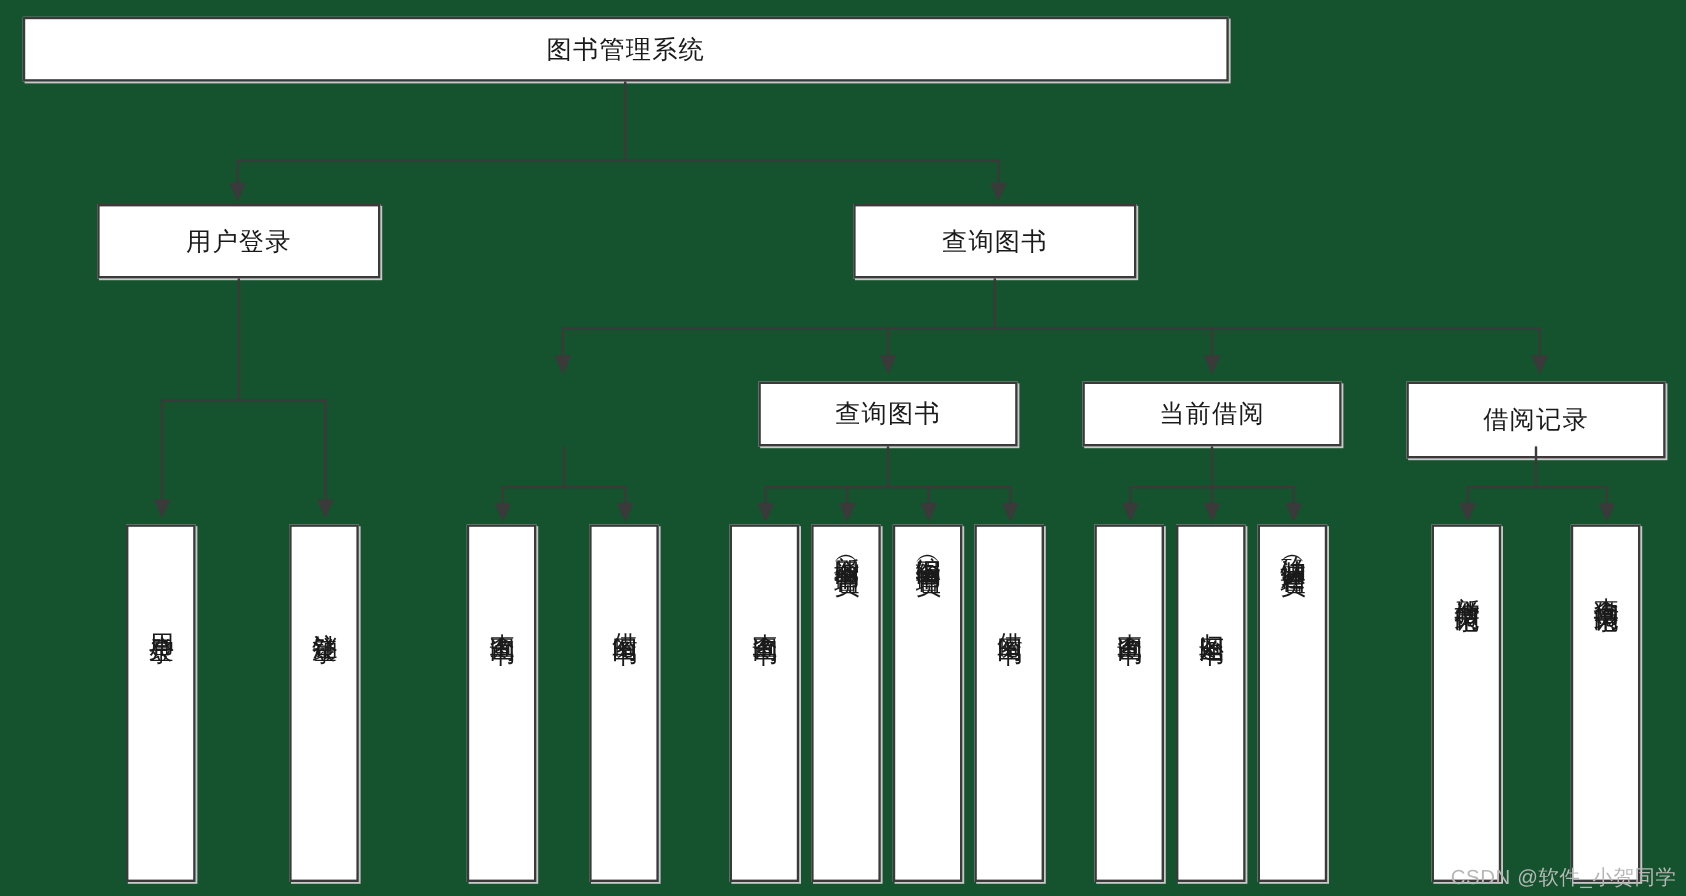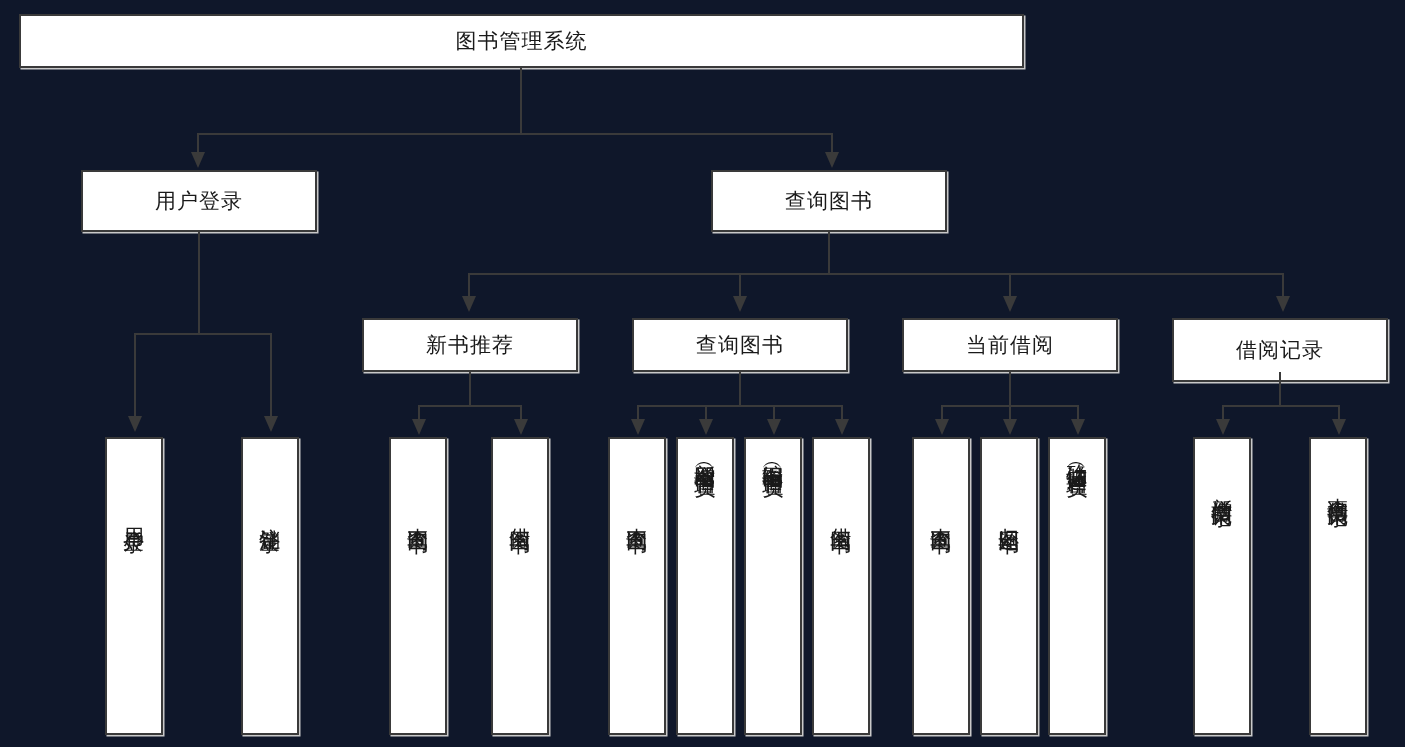--- a/index.html
+++ b/index.html
@@ -4,21 +4,21 @@
 <style>
   html,body{margin:0;padding:0;background:#ffffff;}
   body{
     font-family:"Liberation Sans","DejaVu Sans",sans-serif;
     -webkit-font-smoothing:antialiased;
   }
   #canvas{
     position:relative;
     width:1405px;
     height:747px;
-    background:#0f172a;
+    background:#14532d;
     overflow:hidden;
   }
 
   
   .node{
     position:absolute;
     box-sizing:border-box;
     background:#ffffff;
     border:2px solid #3a3a3a;
     display:flex;
@@ -112,23 +112,20 @@
   <div class="ln h" style="left:468px;top:273px;width:816px;"></div>
   <div class="ln v" style="left:468px;top:273px;height:26px;"></div>
   <div class="arrow" style="left:462px;top:296px;"></div>
   <div class="ln v" style="left:739px;top:273px;height:26px;"></div>
   <div class="arrow" style="left:733px;top:296px;"></div>
   <div class="ln v" style="left:1009px;top:273px;height:26px;"></div>
   <div class="arrow" style="left:1003px;top:296px;"></div>
   <div class="ln v" style="left:1282px;top:273px;height:26px;"></div>
   <div class="arrow" style="left:1276px;top:296px;"></div>
 
-  <div class="node horiz" style="left:362px;top:318px;width:216px;height:54px;">
-    <span>新书推荐</span>
-  </div>
   <div class="node horiz" style="left:632px;top:318px;width:216px;height:54px;">
     <span>查询图书</span>
   </div>
   <div class="node horiz" style="left:902px;top:318px;width:216px;height:54px;">
     <span>当前借阅</span>
   </div>
   <div class="node horiz" style="left:1172px;top:318px;width:216px;height:64px;">
     <span>借阅记录</span>
   </div>
 
@@ -203,14 +200,15 @@
     <span class="vlabel">确认归还（管理员）</span>
   </div>
 
   <div class="node vert" style="left:1193px;top:437px;width:58px;height:298px;padding-top:42px;">
     <span class="vlabel">新增借阅记录</span>
   </div>
   <div class="node vert" style="left:1309px;top:437px;width:58px;height:298px;padding-top:42px;">
     <span class="vlabel">查询借阅记录</span>
   </div>
 
+  <div id="watermark">CSDN @软件_小贺同学</div>
 
 </div>
 
 </body></html>

